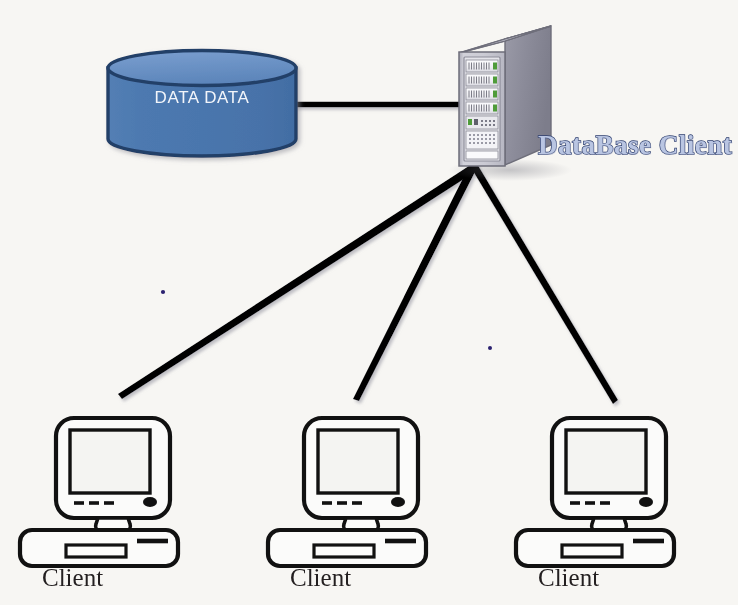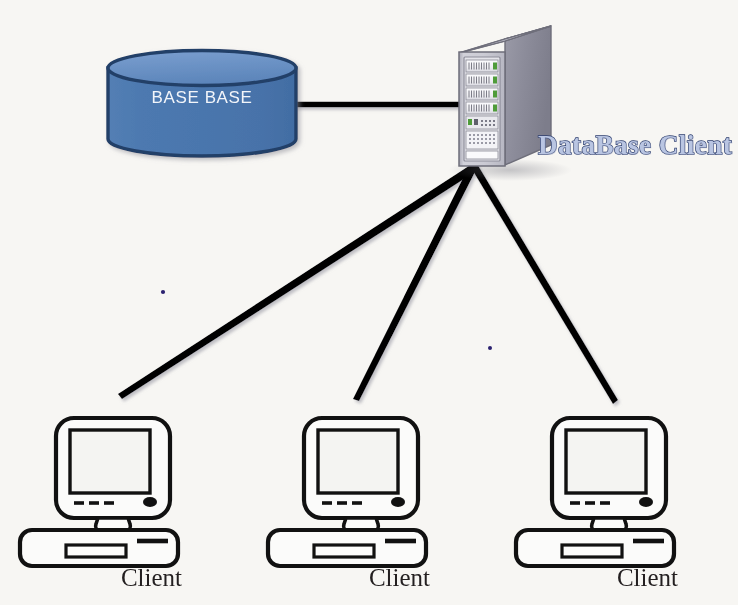--- a/index.html
+++ b/index.html
@@ -47,21 +47,21 @@
     letter-spacing: 0.5px;
     color: #b9c5e2;
     -webkit-text-stroke: 1.4px #2c3d6d;
     paint-order: stroke fill;
     text-shadow: 1px 1px 0 rgba(150,160,190,0.45);
     white-space: nowrap;
   }
   .client-label {
     position: absolute;
     width: 140px;
-    text-align: right;
+    text-align: left;
     font-family: "Liberation Serif", serif;
     font-size: 25px;
     color: #231f20;
   }
   .cl1 { left: 42px;  top: 564px; }
   .cl2 { left: 290px; top: 564px; }
   .cl3 { left: 538px; top: 564px; }
 </style>
 </head>
 <body>
@@ -302,21 +302,21 @@
         <rect x="20" y="530" width="158" height="36" rx="12" fill="#fbfbfa"></rect>
         <rect x="66" y="545" width="60" height="12" fill="#fbfbfa" stroke-width="3.2"></rect>
         <line x1="137" y1="541" x2="168" y2="541" stroke-width="4.6"></line>
       </g>
     </g>
 
     <circle cx="163" cy="292" r="2.1" fill="#2b2170"></circle>
     <circle cx="490" cy="348" r="2.0" fill="#2b2170"></circle>
   </svg>
 
-  <div class="db-label">BASE BASE</div>
+  <div class="db-label">DATA DATA</div>
 
   <div class="server-label">DataBase Client</div>
 
   <div class="client-label cl1">Client</div>
   <div class="client-label cl2">Client</div>
   <div class="client-label cl3">Client</div>
 
 </div>
 
 </body></html>

